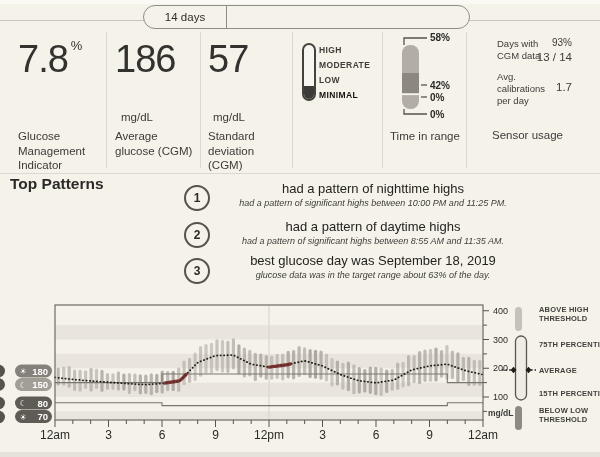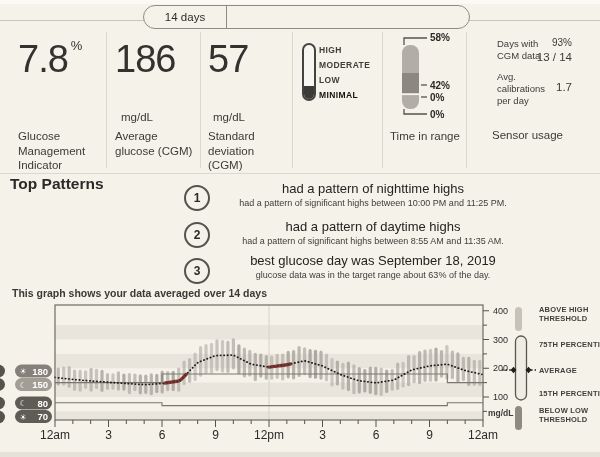--- a/index.html
+++ b/index.html
@@ -22,21 +22,21 @@
   
   .thermo{position:absolute;left:302px;top:43px;width:10px;height:54px;border:2px solid #45433f;
           border-radius:7px;background:#f8f6f0;}
   .thermo-fill{position:absolute;left:0px;right:0px;bottom:0px;height:13px;background:#3d3b37;border-radius:0 0 5px 5px;}
   .risk-level{position:absolute;left:319px;font-size:8.5px;font-weight:600;letter-spacing:.4px;color:#3f3e3a;}
   .risk-level.current{font-weight:800;color:#14130f;}
   
   .pattern-circle{position:absolute;left:184px;width:22px;height:22px;border:2px solid #55534e;border-radius:50%;
                   display:flex;align-items:center;justify-content:center;font-size:12px;font-weight:700;color:#2b2a28;}
   .pattern-title{position:absolute;left:228px;width:290px;text-align:center;font-size:13px;font-weight:500;color:#242320;}
-  .pattern-detail{position:absolute;left:228px;width:290px;text-align:center;font-size:9px;color:#3e3d3a;}
+  .pattern-detail{position:absolute;left:228px;width:290px;text-align:center;font-size:9px;color:#3e3d3a;font-style:italic;}
   #chart-svg{position:absolute;left:0;top:0;width:600px;height:457px;font-family:"Liberation Sans",sans-serif;}
   .tir-svg{position:absolute;left:385px;top:30px;width:78px;height:110px;}
   .tir-label{font-size:10px;font-weight:700;fill:#2c2b28;font-family:"Liberation Sans",sans-serif;}
   .scan-top{position:absolute;left:0;top:0;width:600px;height:4px;background:#fbfaf6;opacity:.8;}
   .scan-bottom{position:absolute;left:0;bottom:0;width:600px;height:5px;background:#d9d5ca;opacity:.55;}
 </style>
 </head>
 <body>
 
 <div id="page">
@@ -121,21 +121,20 @@
     </div>
   <div class="pattern-title" style="top:219px;">had a pattern of daytime highs</div>
   <div class="pattern-detail" style="top:236px;">had a pattern of significant highs between 8:55 AM and 11:35 AM.</div>
 
   <div class="pattern-circle" style="top:258px;">
       <span>3</span>
     </div>
   <div class="pattern-title" style="top:253px;">best glucose day was September 18, 2019</div>
   <div class="pattern-detail" style="top:270px;">glucose data was in the target range about 63% of the day.</div>
 
-  <div class="abs" style="left:12px;top:287px;font-size:10.5px;font-weight:700;color:#3a3936;">This graph shows your data averaged over 14 days</div>
   <svg id="chart-svg" viewBox="0 0 600 457">
       <rect x="55" y="325.125" width="428" height="14.375" fill="#e9e5dd"></rect>
       <rect x="55" y="353.875" width="428" height="14.375" fill="#e9e5dd"></rect>
       <rect x="55" y="382.625" width="428" height="14.375" fill="#e9e5dd"></rect>
       <rect x="55" y="411.375" width="428" height="8.625" fill="#e9e5dd"></rect>
       <line x1="269" y1="305" x2="269" y2="420" stroke="#d6d2c8" stroke-width="1"></line>
       <rect x="56.6" y="367.5" width="3.2" height="18.1" rx="1.6" fill="#a5a099" opacity="0.70"></rect>
       <rect x="62.1" y="366.4" width="3.2" height="19.4" rx="1.6" fill="#a5a099" opacity="0.55"></rect>
       <rect x="67.6" y="366.1" width="3.2" height="21.7" rx="1.6" fill="#a5a099" opacity="0.62"></rect>
       <rect x="73.0" y="369.4" width="3.2" height="21.5" rx="1.6" fill="#a5a099" opacity="0.60"></rect>

